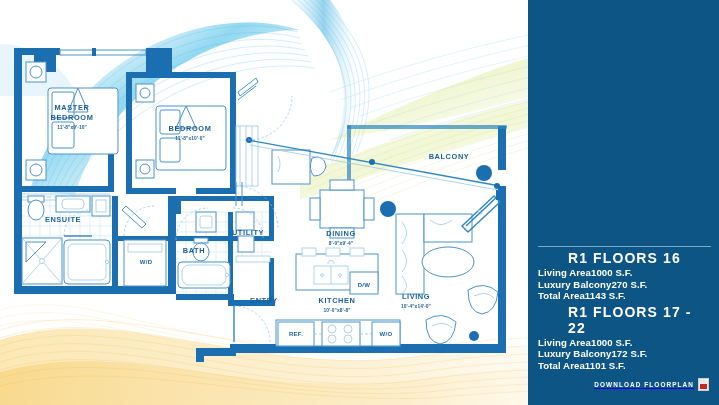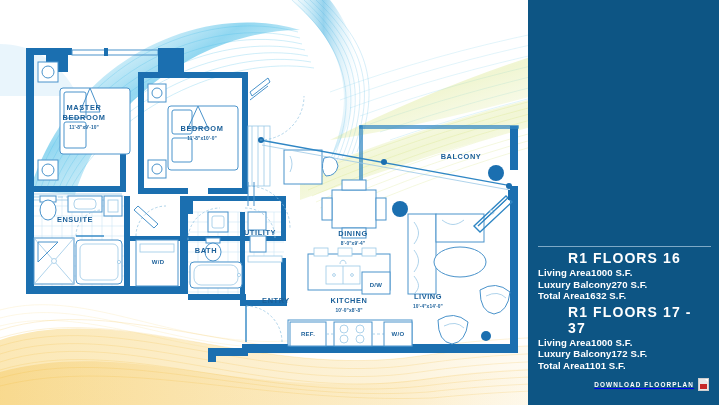--- a/index.html
+++ b/index.html
@@ -1,21 +1,21 @@
 <!DOCTYPE html>
 <html><head>
 <meta charset="utf-8">
 <style>
   html,body{margin:0;padding:0;background:#ffffff;}
   body{width:719px;height:405px;overflow:hidden;font-family:"Liberation Sans",sans-serif;}
   #stage{position:relative;width:719px;height:405px;background:#ffffff;overflow:hidden;}
   #deco-svg{position:absolute;left:0;top:0;width:719px;height:405px;}
 
   
-  #plan{position:absolute;left:0;top:0;width:528px;height:333px;margin-left:12px;}
+  #plan{position:absolute;left:0;top:0;width:528px;height:333px;}
   #plan-svg{position:absolute;left:0;top:0;width:528px;height:405px;}
 
   
   #info-panel{position:absolute;left:528px;top:0;width:191px;height:405px;
      background:#0d5584;color:#ffffff;box-sizing:border-box;}
   #panel-inner{position:absolute;left:10px;top:244px;right:8px;}
   .plan-title{font-size:25px;font-weight:400;letter-spacing:.5px;line-height:1.05;
      color:#ffffff;margin:0 0 2px 0;}
   .title-rule{height:1px;background:#7ea9c6;margin:2px 0 3px 0;}
   .subtitle{font-size:11.2px;font-weight:700;letter-spacing:1.6px;color:#ffffff;
@@ -439,26 +439,26 @@
         <div class="area-row">
           <span>Living Area</span>
           <span class="val">1000 S.F.</span>
         </div>
         <div class="area-row">
           <span>Luxury Balcony</span>
           <span class="val">270 S.F.</span>
         </div>
         <div class="area-row">
           <span>Total Area</span>
-          <span class="val">1632 S.F.</span>
+          <span class="val">1143 S.F.</span>
         </div>
       </div>
 
       <div class="block">
-        <div class="floors-head">R1  FLOORS 17 - 37</div>
+        <div class="floors-head">R1  FLOORS 17 - 22</div>
         <div class="area-row">
           <span>Living Area</span>
           <span class="val">1000 S.F.</span>
         </div>
         <div class="area-row">
           <span>Luxury Balcony</span>
           <span class="val">172 S.F.</span>
         </div>
         <div class="area-row">
           <span>Total Area</span>

